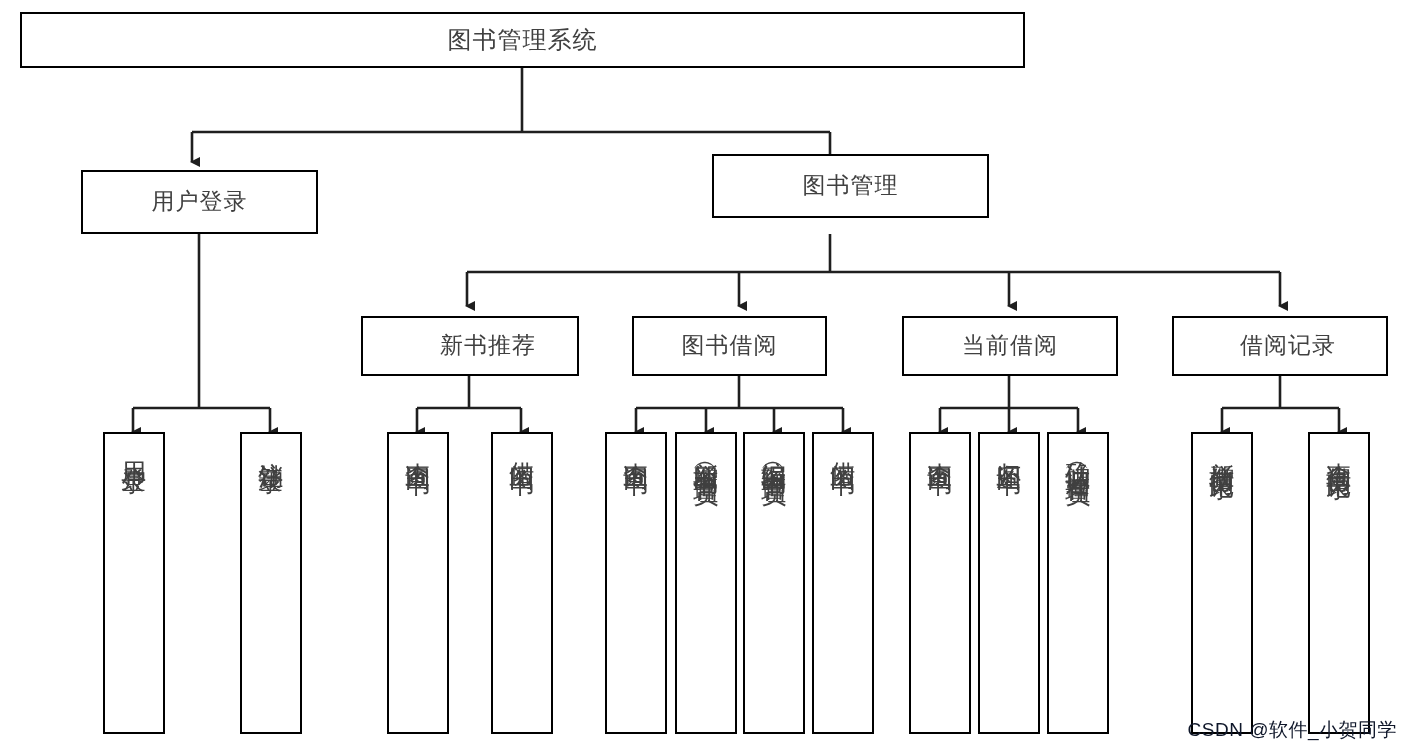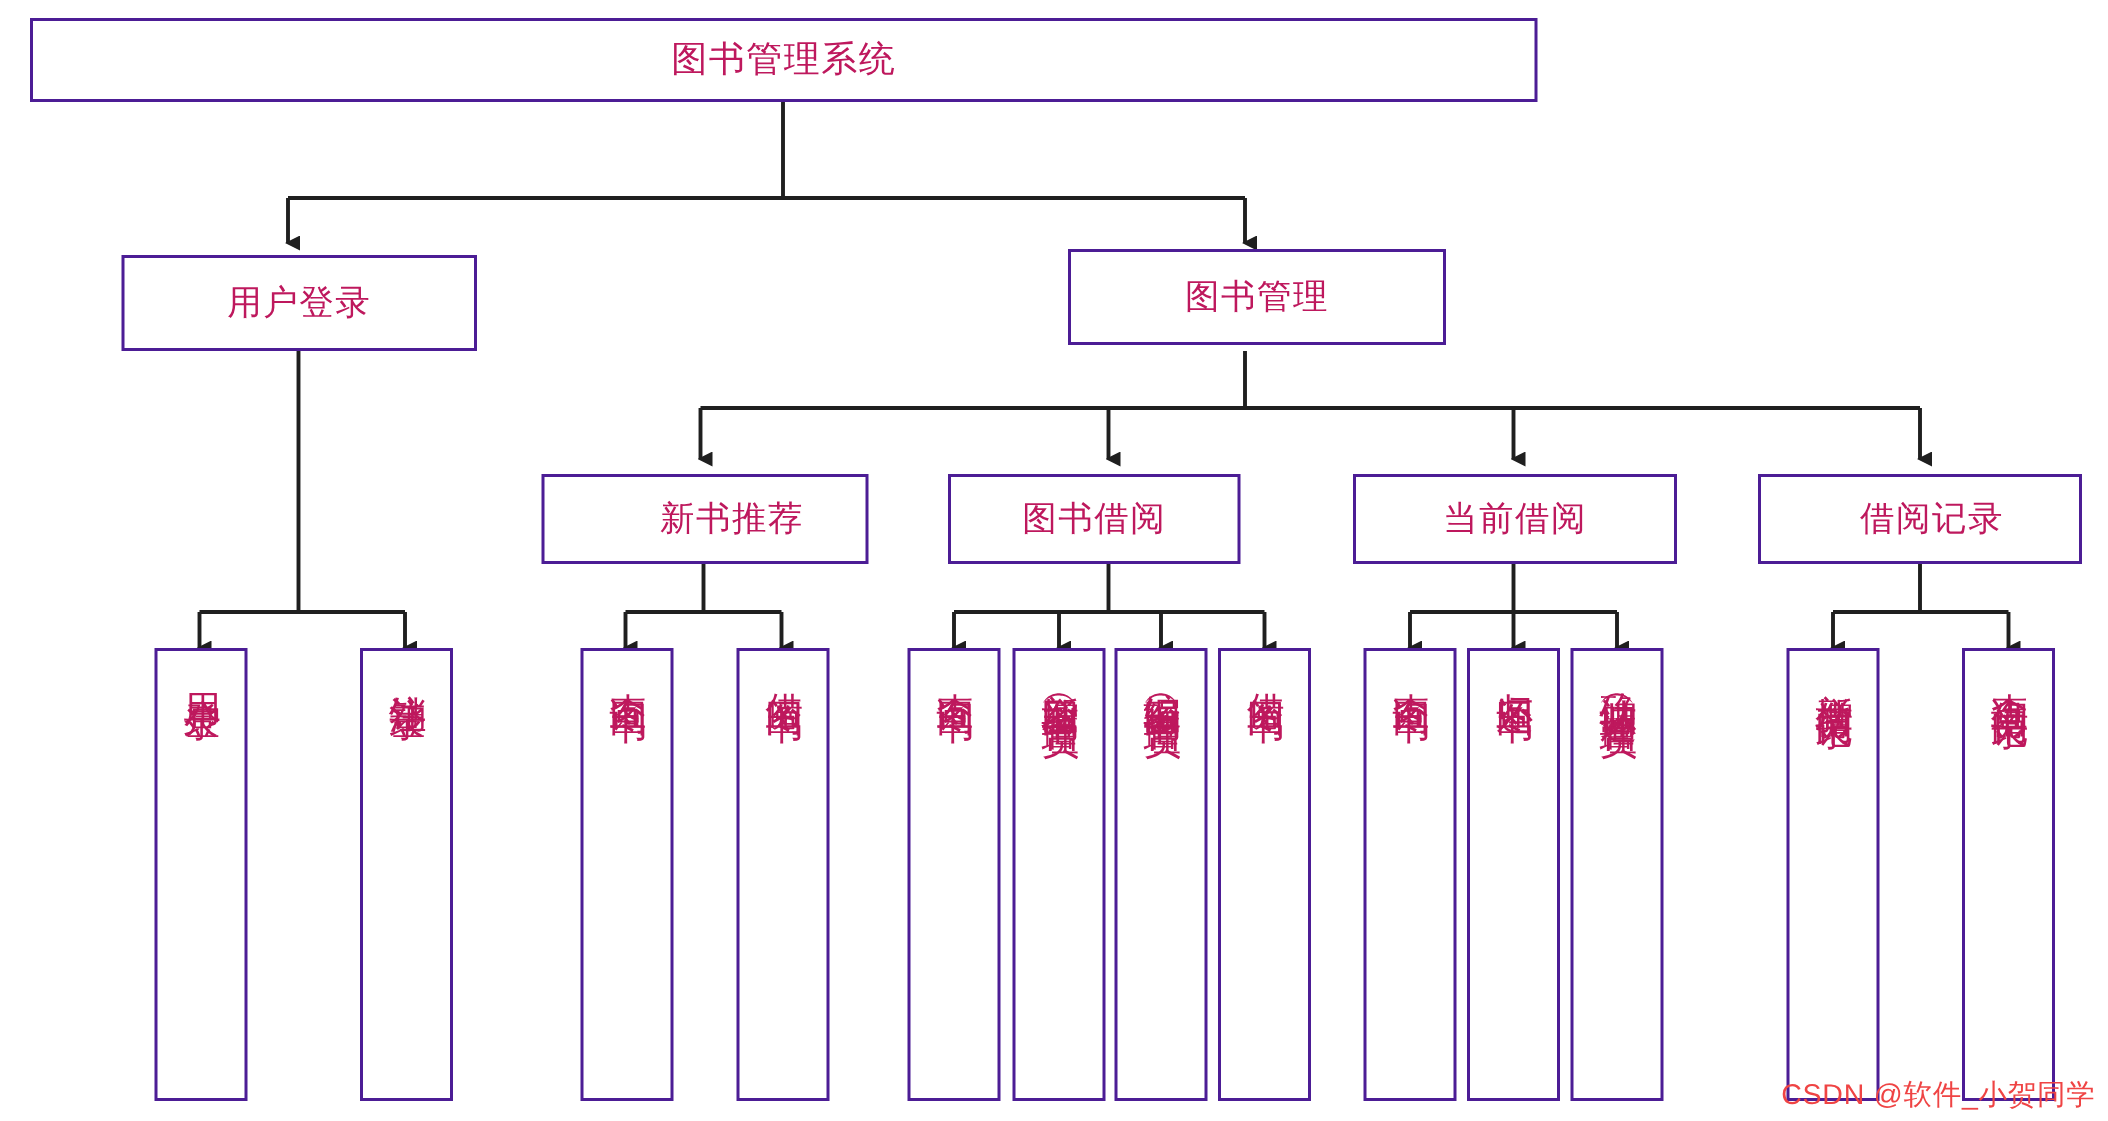--- a/index.html
+++ b/index.html
@@ -20,26 +20,26 @@
   #edges {
     position: absolute;
     left: 0;
     top: 0;
     width: 1405px;
     height: 747px;
   }
   .node {
     position: absolute;
     box-sizing: border-box;
-    border: 2px solid #4c1d95;
+    border: 2px solid #000000;
     background: #ffffff;
     display: flex;
     align-items: center;
     justify-content: center;
-    color: #be185d;
+    color: #404040;
   }
   .node .label {
     display: block;
     text-align: center;
     line-height: 1.18;
     white-space: nowrap;
   }
   
   .h-node .label {
     font-size: 23px;
@@ -60,21 +60,21 @@
     font-size: 25px;
     line-height: 1.06;
     letter-spacing: 3px;
     white-space: nowrap;
   }
   .watermark {
     position: absolute;
     right: 8px;
     bottom: 4px;
     font-size: 19px;
-    color: #ef4444;
+    color: #0f172a;
     letter-spacing: 0.5px;
     white-space: nowrap;
     pointer-events: none;
   }
 </style>
 </head>
 <body>
 
 <div id="canvas">
 
@@ -128,21 +128,21 @@
     </g>
   </svg>
 
   <div class="node h-node root" style="left:20px; top:12px; width:1005px; height:56px;">
     <span class="label">图书管理系统</span>
   </div>
 
   <div class="node h-node" style="left:81px; top:170px; width:237px; height:64px;">
     <span class="label">用户登录</span>
   </div>
-  <div class="node h-node" style="left:712px; top:166px; width:252px; height:64px;">
+  <div class="node h-node" style="left:712px; top:154px; width:277px; height:64px;">
     <span class="label">图书管理</span>
   </div>
 
   <div class="node h-node" style="left:361px; top:316px; width:218px; height:60px;padding-left:36px;">
     <span class="label">新书推荐</span>
   </div>
   <div class="node h-node" style="left:632px; top:316px; width:195px; height:60px;">
     <span class="label">图书借阅</span>
   </div>
   <div class="node h-node" style="left:902px; top:316px; width:216px; height:60px;">

